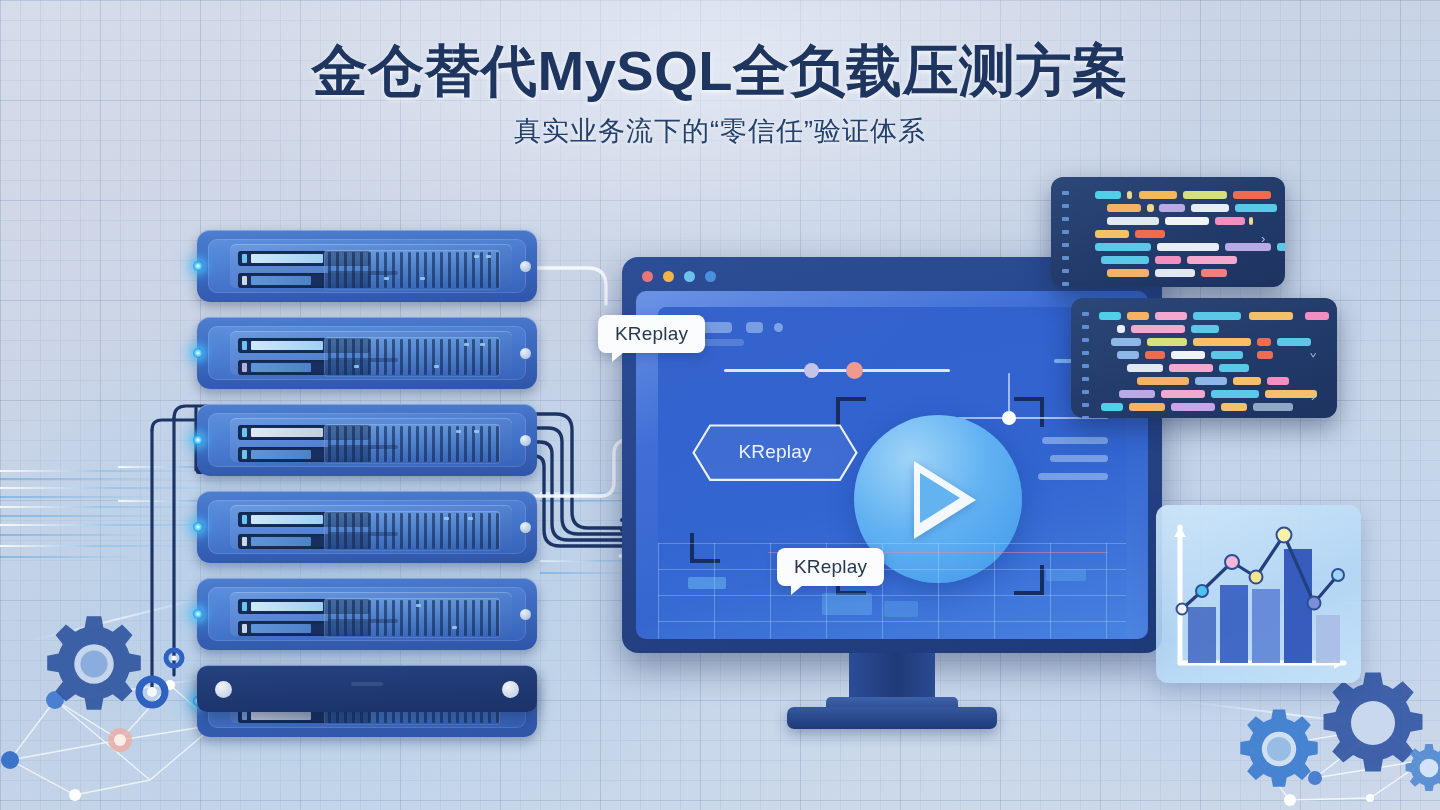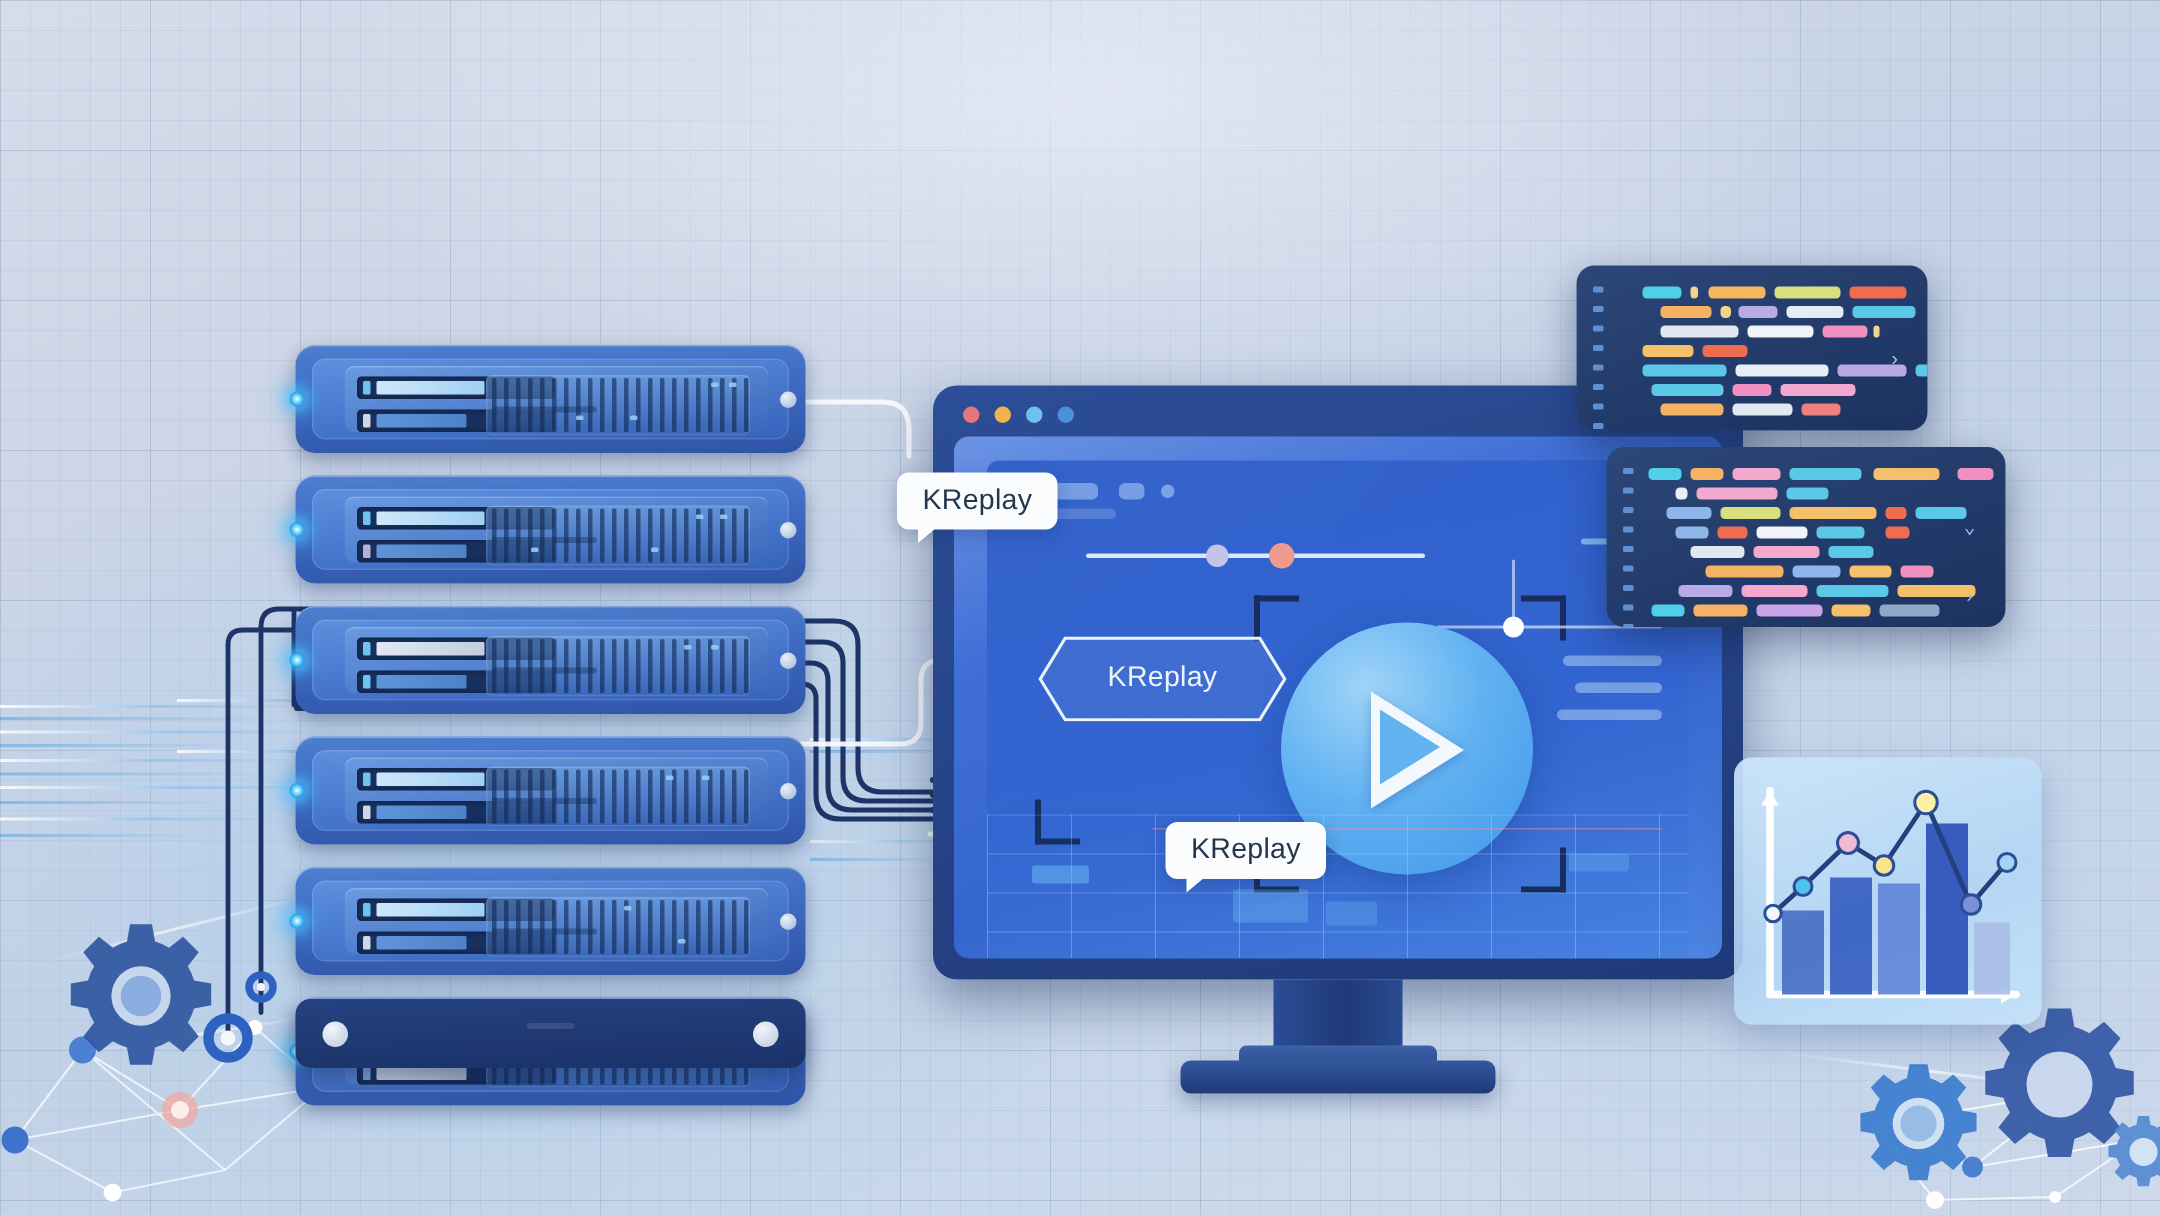--- a/index.html
+++ b/index.html
@@ -237,20 +237,22 @@
     <circle cx="152" cy="692" r="13" fill="none" stroke="#2f62c0" stroke-width="7"></circle>
     <circle cx="152" cy="692" r="5" fill="#f4f8fc"></circle>
     <circle cx="174" cy="658" r="8" fill="none" stroke="#2f62c0" stroke-width="5"></circle>
     <circle cx="174" cy="658" r="2.6" fill="#f4f8fc"></circle>
     <circle cx="1028" cy="410" r="8" fill="#ffffff"></circle>
     <circle cx="714" cy="396" r="9" fill="none" stroke="#ffffff" stroke-width="3"></circle>
     <circle cx="714" cy="396" r="4.5" fill="#6fd8ff"></circle>
   </svg>
 
   <div class="title-wrap">
+    <div class="title">金仓替代MySQL全负载压测方案</div>
+    <div class="subtitle">真实业务流下的“零信任”验证体系</div>
   </div>
 
   <div class="rack">
     <div class="su" style="top:0;">
       <div class="su-in">
           <div class="su-face">
         <div class="panel p1">
               <span class="panel-led"></span>
               <span class="panel-bar"></span>
             </div>

